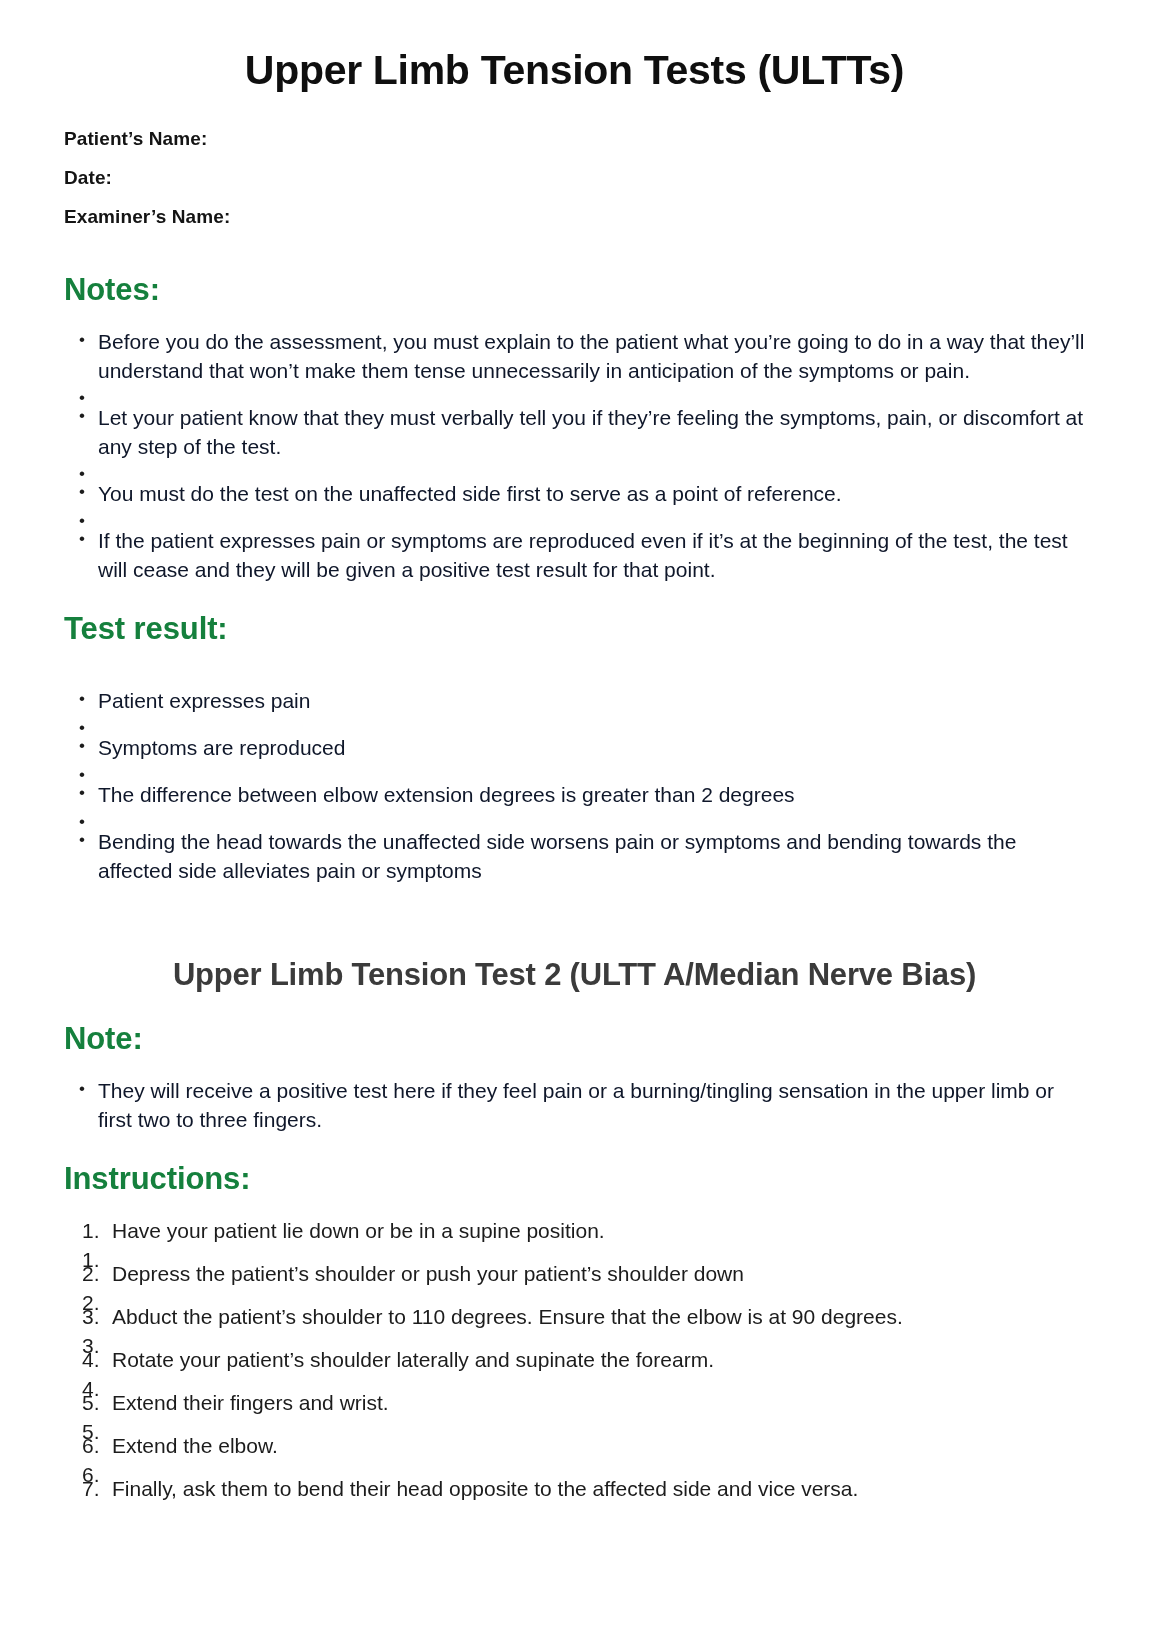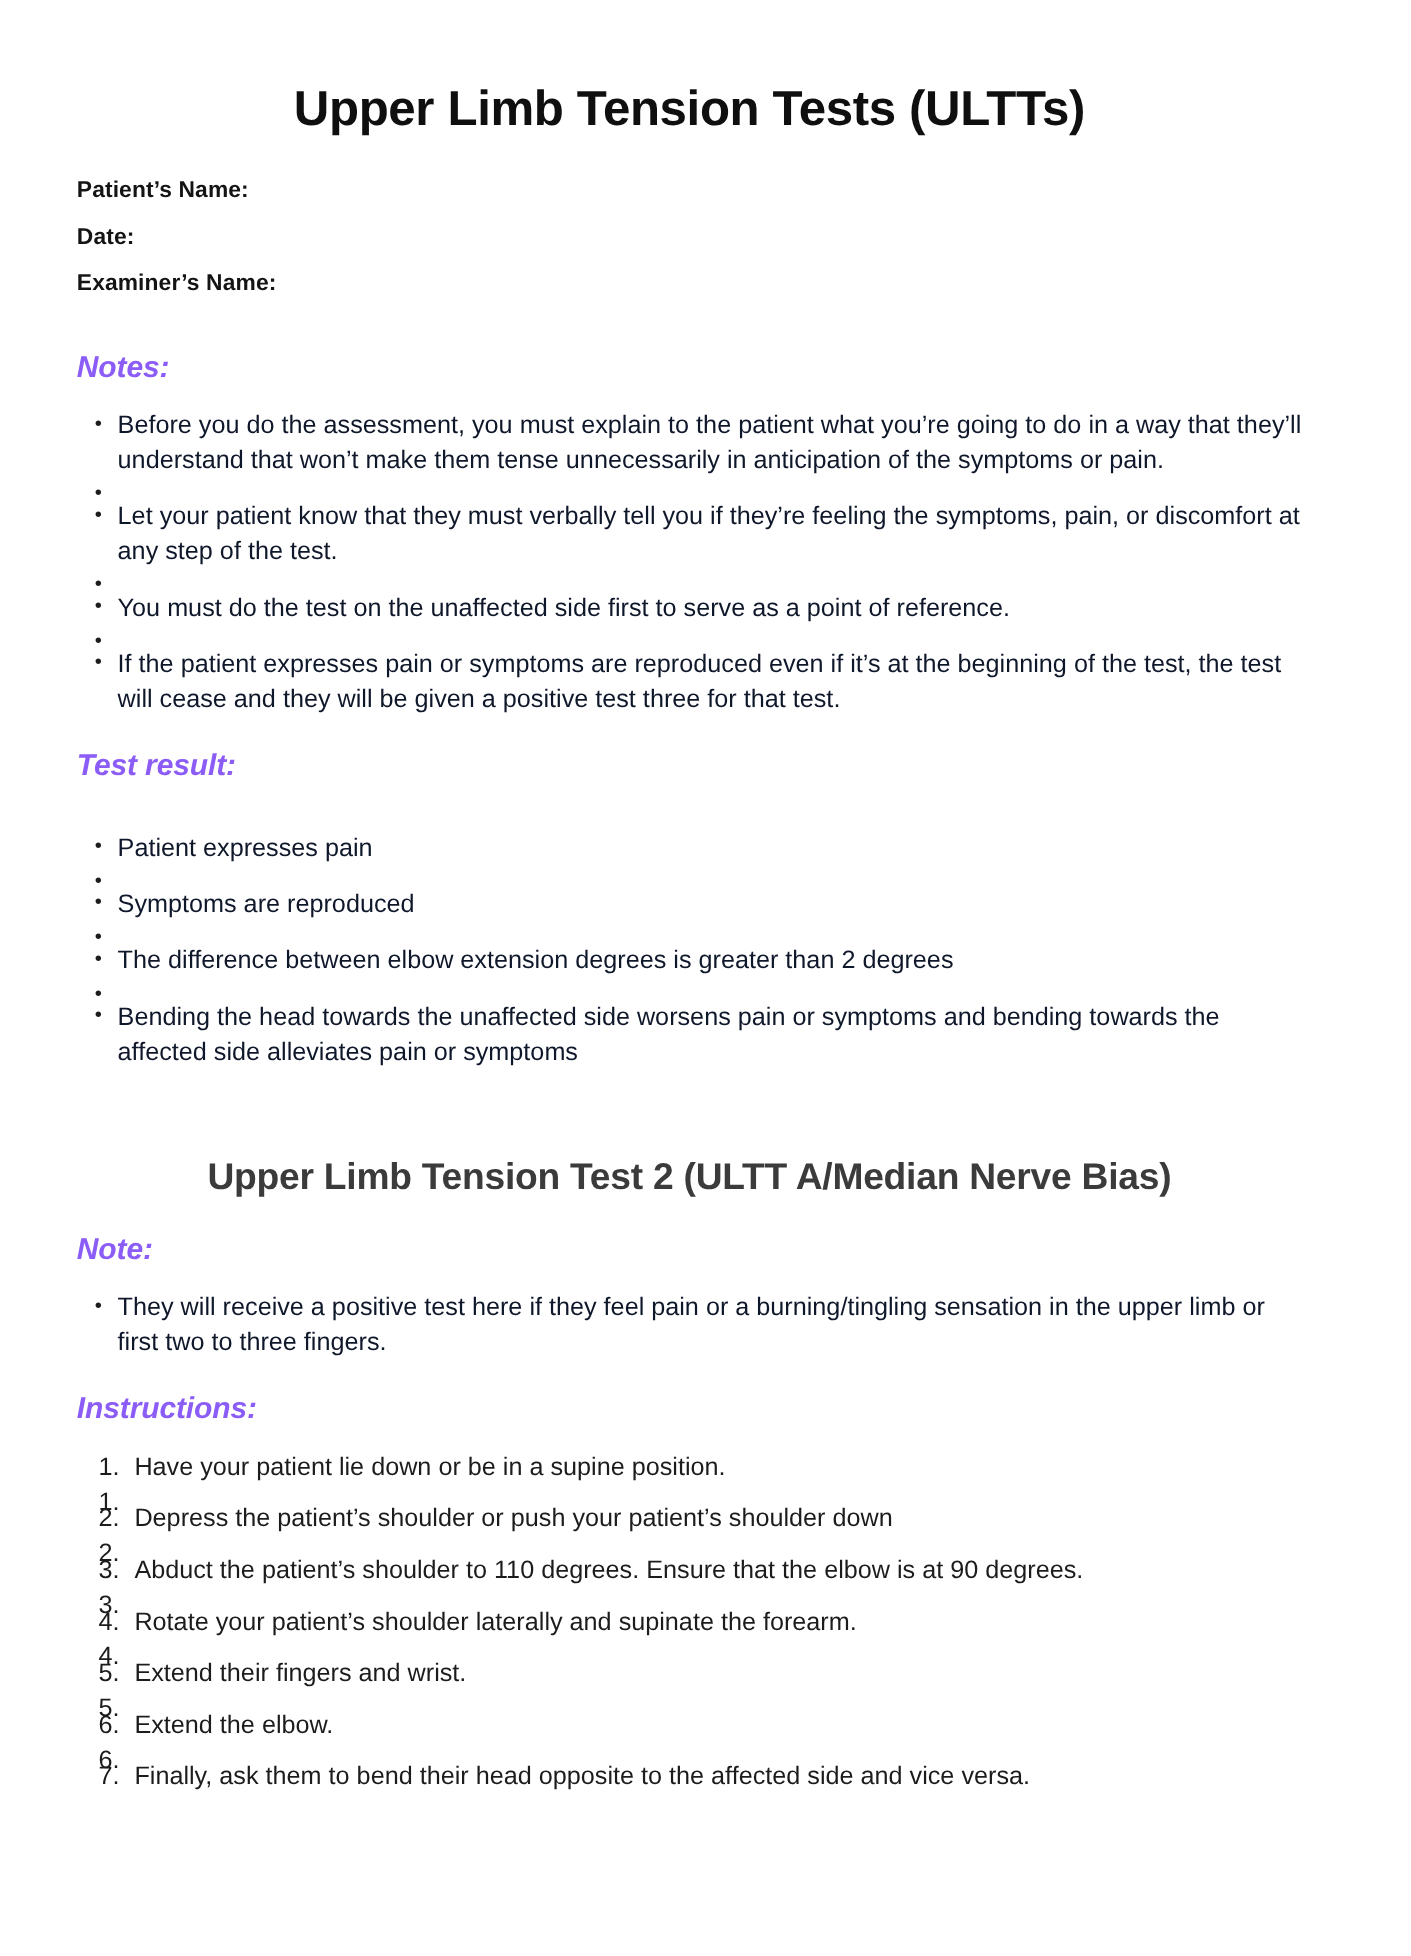--- a/index.html
+++ b/index.html
@@ -13,21 +13,20 @@
     font-family: "Liberation Sans", sans-serif;
     color: #1a1a1a;
     overflow: hidden;
   }
   .page {
     position: relative;
     width: 1176px;
     height: 1590px;
     box-sizing: border-box;
     padding: 0 91px 0 64px;
-    margin-top: 20px;
   }
 
   
   .doc-title {
     margin: 0;
     padding-top: 46px;
     text-align: center;
     font-size: 41px;
     font-weight: 700;
     letter-spacing: -0.3px;
@@ -53,25 +52,24 @@
   .field-label {
     font-size: 19px;
     font-weight: 700;
     color: #141414;
     letter-spacing: 0.1px;
   }
 
   
   .h-big {
     margin: 0;
-    font-size: 25px;
-    font-weight: 700;
-    color: #8b5cf6;
+    font-size: 31px;
+    font-weight: 700;
+    color: #15803d;
     letter-spacing: -0.1px;
-    font-style: italic;
   }
   .h-small {
     margin: 0;
     font-size: 19px;
     font-weight: 700;
     color: #141414;
     letter-spacing: 0.1px;
   }
 
   
@@ -154,21 +152,21 @@
 
   <div class="sp-heading-list"></div>
 
   <ul class="bullets">
     <li>Before you do the assessment, you must explain to the patient what you’re going to do in a way that they’ll understand that won’t make them tense unnecessarily in anticipation of the symptoms or pain.</li>
     <li class="bullet-gap" style="list-style: none;"></li>
     <li>Let your patient know that they must verbally tell you if they’re feeling the symptoms, pain, or discomfort at any step of the test.</li>
     <li class="bullet-gap" style="list-style: none;"></li>
     <li>You must do the test on the unaffected side first to serve as a point of reference.</li>
     <li class="bullet-gap" style="list-style: none;"></li>
-    <li>If the patient expresses pain or symptoms are reproduced even if it’s at the beginning of the test, the test will cease and they will be given a positive test three for that test.</li>
+    <li>If the patient expresses pain or symptoms are reproduced even if it’s at the beginning of the test, the test will cease and they will be given a positive test result for that point.</li>
   </ul>
 
   <div class="sp-list-heading"></div>
 
   <h2 class="h-big">Test result:</h2>
 
   <div class="sp-testresult"></div>
 
 
   <div class="sp-heading-list"></div>

